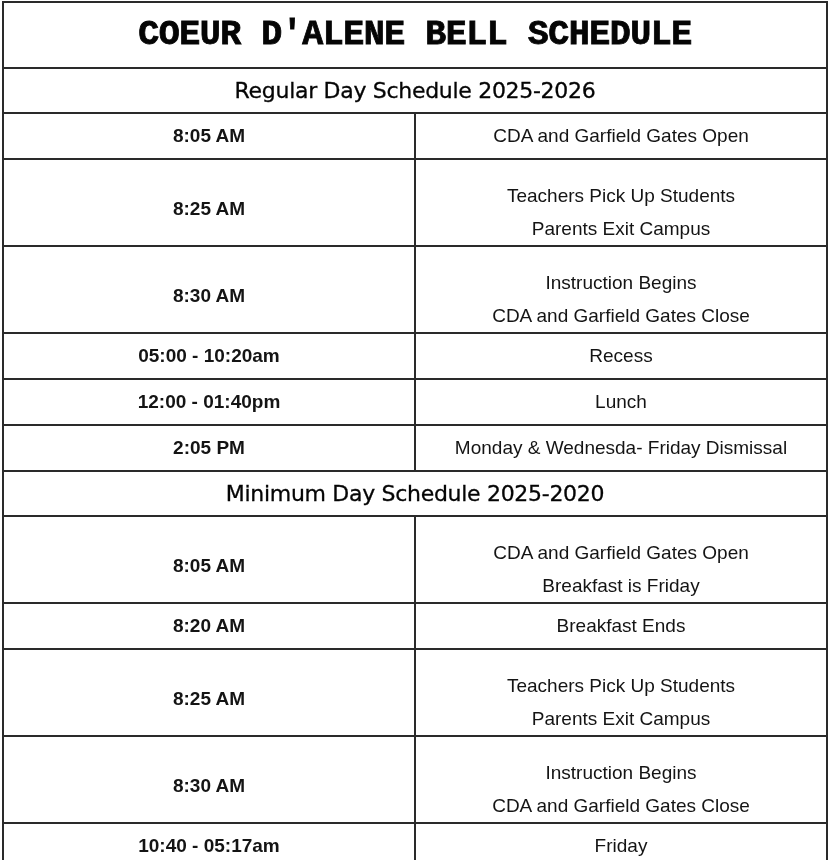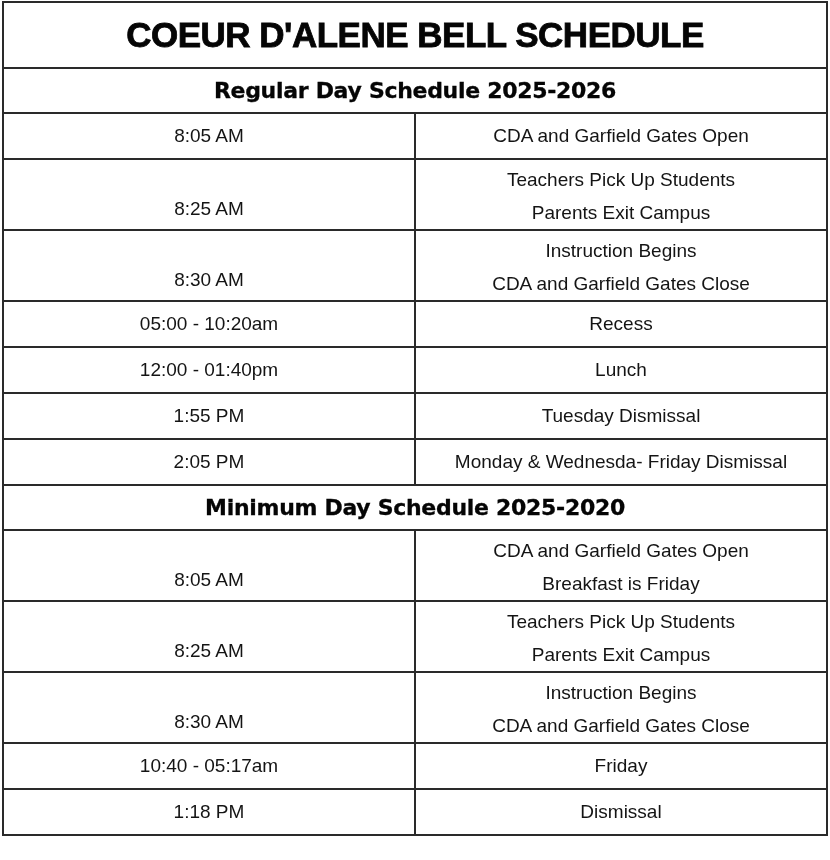--- a/index.html
+++ b/index.html
@@ -27,46 +27,47 @@
       border: 2px solid #2a2a2a;
       text-align: center;
       vertical-align: bottom;
       padding: 0;
       font-size: 19px;
       line-height: 33px;
       color: #141414;
     }
     .sheet td.time {
       width: 361px;
+      font-weight: bold;
     }
     .sheet td.title-cell {
       height: 64px;
       vertical-align: middle;
-      font-family: Liberation Sans, sans-serif;
+      font-family: Liberation Mono, monospace;
       font-weight: 900;
       font-size: 35px;
       letter-spacing: -0.5px;
       color: #050505;
       -webkit-text-stroke: 0.8px #050505;
       line-height: 64px;
     }
     .sheet td.section-cell {
       height: 43px;
       vertical-align: middle;
       font-family: "DejaVu Sans", "Liberation Sans", sans-serif;
-      font-weight: bold;
+      font-weight: normal;
       font-size: 22px;
       letter-spacing: -0.3px;
       color: #050505;
       -webkit-text-stroke: 0.3px #050505;
       line-height: 43px;
     }
     .row-1 td { height: 44px; vertical-align: middle; line-height: 44px; }
     .row-2 td { height: 65px; }
-    .row-2 td.time { vertical-align: bottom; padding-bottom: 4px; line-height: 33px; }
+    .row-2 td.time { vertical-align: bottom; padding-bottom: 20px; line-height: 33px; }
     .event-line {
       display: block;
       line-height: 33px;
     }
   </style>
 </head>
 <body>
 
 <table class="sheet">
   <tbody>
@@ -97,37 +98,37 @@
     </tr>
     <tr class="row-1">
       <td class="time">05:00 - 10:20am</td>
       <td>Recess</td>
     </tr>
     <tr class="row-1">
       <td class="time">12:00 - 01:40pm</td>
       <td>Lunch</td>
     </tr>
     <tr class="row-1">
-      <td class="time">1:55 PM</td>
-      <td>Tuesday Dismissal</td>
-    </tr>
-    <tr class="row-1">
       <td class="time">2:05 PM</td>
       <td>Monday &amp; Wednesda- Friday Dismissal</td>
     </tr>
 
     <tr>
       <td colspan="2" class="section-cell">Minimum Day Schedule 2025-2020</td>
     </tr>
     <tr class="row-2">
       <td class="time">8:05 AM</td>
       <td>
         <span class="event-line">CDA and Garfield Gates Open</span>
         <span class="event-line">Breakfast is Friday</span>
       </td>
+    </tr>
+    <tr class="row-1">
+      <td class="time">8:20 AM</td>
+      <td>Breakfast Ends</td>
     </tr>
     <tr class="row-2">
       <td class="time">8:25 AM</td>
       <td>
         <span class="event-line">Teachers Pick Up Students</span>
         <span class="event-line">Parents Exit Campus</span>
       </td>
     </tr>
     <tr class="row-2">
       <td class="time">8:30 AM</td>

